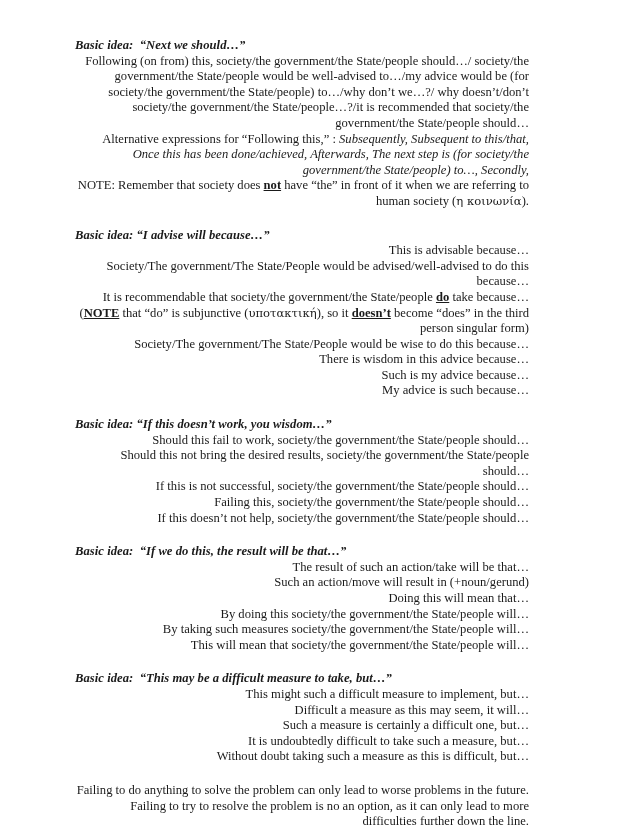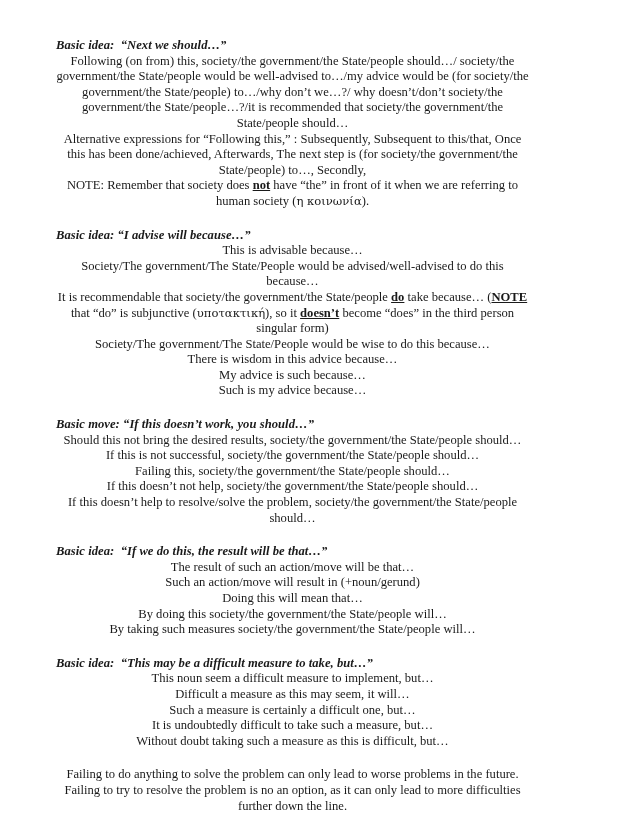--- a/index.html
+++ b/index.html
@@ -13,44 +13,44 @@
     height: 826px;
     overflow: hidden;
     font-family: "Liberation Serif", "DejaVu Serif", serif;
     color: #1a1a1a;
     -webkit-font-smoothing: antialiased;
   }
   #page {
     box-sizing: border-box;
     width: 576px;
     height: 826px;
-    padding: 38px 47px 0 56px;
+    padding: 38px 47px 0 75px;
     background: #ffffff;
   }
   .section {
     margin: 0 0 18px 0;
   }
   .section:last-child { margin-bottom: 0; }
   .heading {
     font-weight: bold;
     font-style: italic;
     font-size: 12.6px;
     line-height: 15.6px;
     margin: 0 0 0 0;
     white-space: pre;
     letter-spacing: 0.05px;
   }
   .line {
     font-size: 12.6px;
     line-height: 15.6px;
     margin: 0;
-    text-align: center;
+    text-align: right;
     hyphens: none;
   }
-  .ital { }
+  .ital { font-style: italic; }
   .bu { font-weight: bold; text-decoration: underline; }
   .grk { font-family: "DejaVu Serif", "Liberation Serif", serif; font-size: 11.6px; }
 </style>
 </head>
 <body>
 
 <div id="page">
   <div id="sections-root">
       <div class="section">
         <p class="heading">Basic idea:  “Next we should…”</p>
@@ -58,42 +58,43 @@
         <p class="line"><span>Alternative expressions for “Following this,” : </span><span class="ital">Subsequently, Subsequent to this/that, Once this has been done/achieved, Afterwards, The next step is (for society/the government/the State/people) to…, Secondly,</span></p>
         <p class="line"><span>NOTE: Remember that society does </span><span class="bu">not</span><span> have “the” in front of it when we are referring to human society (</span><span class="grk">η κοινωνία</span><span>).</span></p>
       </div>
       <div class="section">
         <p class="heading">Basic idea: “I advise will because…”</p>
         <p class="line">This is advisable because…</p>
         <p class="line">Society/The government/The State/People would be advised/well-advised to do this because…</p>
         <p class="line"><span>It is recommendable that society/the government/the State/people </span><span class="bu">do</span><span> take because… (</span><span class="bu">NOTE</span><span> that “do” is subjunctive (</span><span class="grk">υποτακτική</span><span>), so it </span><span class="bu">doesn’t</span><span> become “does” in the third person singular form)</span></p>
         <p class="line">Society/The government/The State/People would be wise to do this because…</p>
         <p class="line">There is wisdom in this advice because…</p>
+        <p class="line">Such is my advice because…</p>
         <p class="line">My advice is such because…</p>
-        <p class="line">Such is my advice because…</p>
       </div>
       <div class="section">
-        <p class="heading">Basic move: “If this doesn’t work, you should…”</p>
+        <p class="heading">Basic idea: “If this doesn’t work, you wisdom…”</p>
+        <p class="line">Should this fail to work, society/the government/the State/people should…</p>
         <p class="line">Should this not bring the desired results, society/the government/the State/people should…</p>
         <p class="line">If this is not successful, society/the government/the State/people should…</p>
         <p class="line">Failing this, society/the government/the State/people should…</p>
         <p class="line">If this doesn’t not help, society/the government/the State/people should…</p>
-        <p class="line">If this doesn’t help to resolve/solve the problem, society/the government/the State/people should…</p>
       </div>
       <div class="section">
         <p class="heading">Basic idea:  “If we do this, the result will be that…”</p>
-        <p class="line">The result of such an action/move will be that…</p>
+        <p class="line">The result of such an action/take will be that…</p>
         <p class="line">Such an action/move will result in (+noun/gerund)</p>
         <p class="line">Doing this will mean that…</p>
         <p class="line">By doing this society/the government/the State/people will…</p>
         <p class="line">By taking such measures society/the government/the State/people will…</p>
+        <p class="line">This will mean that society/the government/the State/people will…</p>
       </div>
       <div class="section">
         <p class="heading">Basic idea:  “This may be a difficult measure to take, but…”</p>
-        <p class="line">This noun seem a difficult measure to implement, but…</p>
+        <p class="line">This might such a difficult measure to implement, but…</p>
         <p class="line">Difficult a measure as this may seem, it will…</p>
         <p class="line">Such a measure is certainly a difficult one, but…</p>
         <p class="line">It is undoubtedly difficult to take such a measure, but…</p>
         <p class="line">Without doubt taking such a measure as this is difficult, but…</p>
       </div>
       <div class="section">
         <p class="line">Failing to do anything to solve the problem can only lead to worse problems in the future.</p>
         <p class="line">Failing to try to resolve the problem is no an option, as it can only lead to more difficulties further down the line.</p>
       </div>
     </div>

